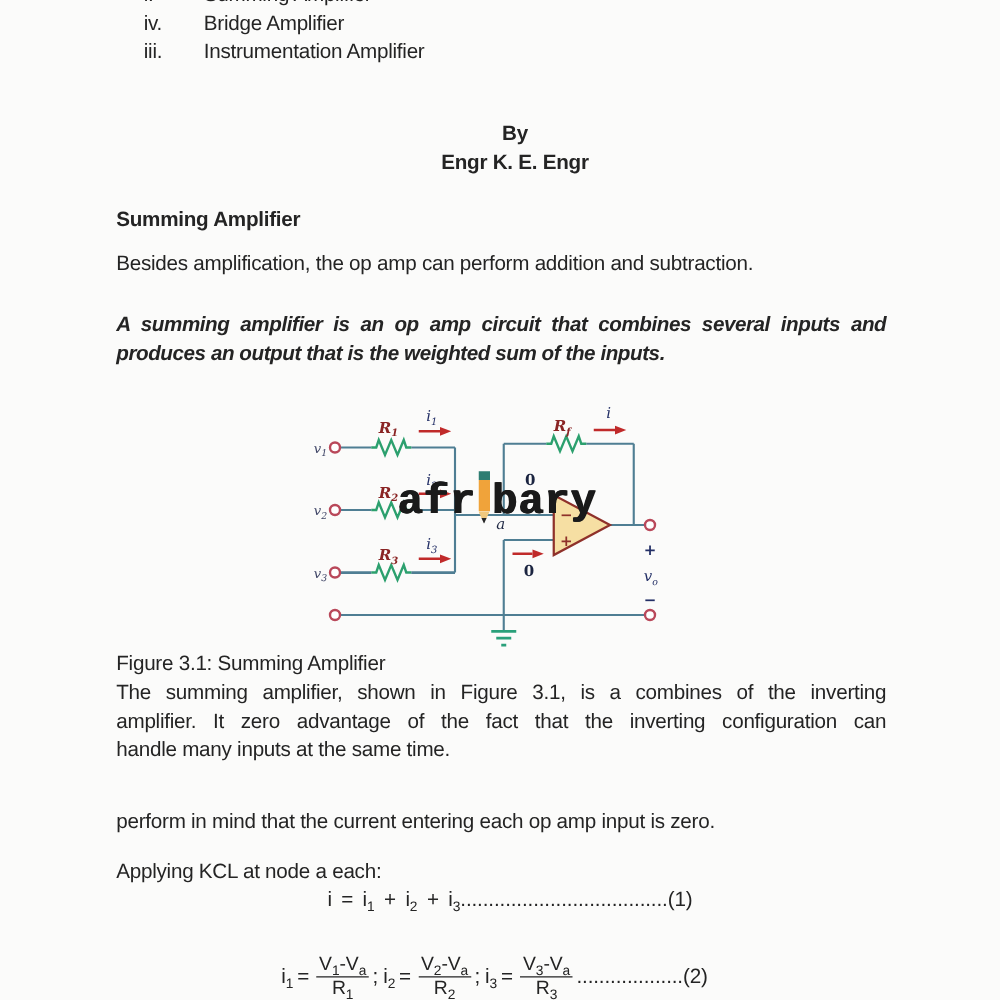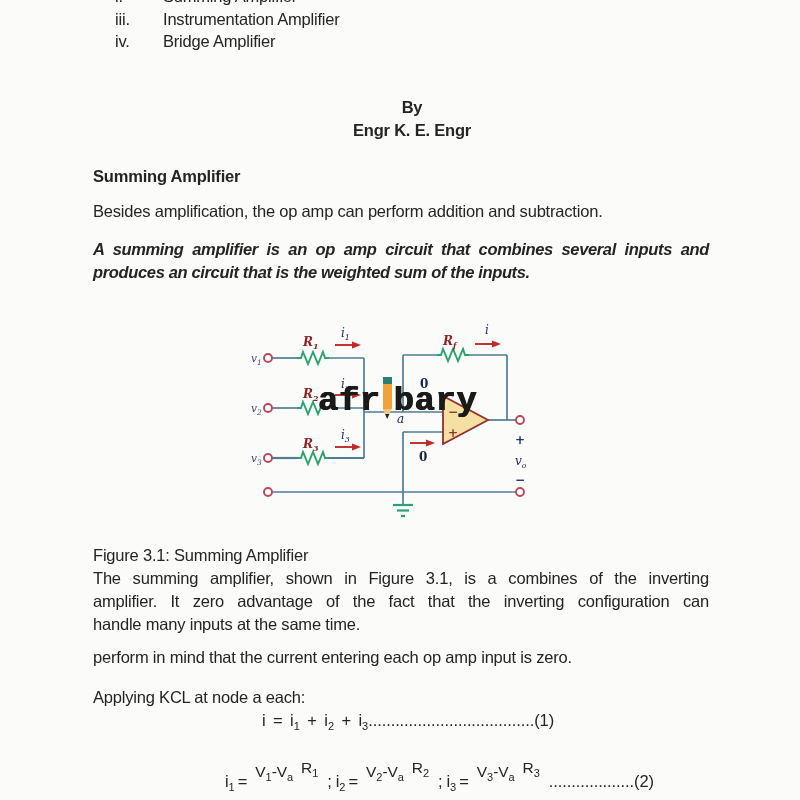--- a/index.html
+++ b/index.html
@@ -12,22 +12,22 @@
   .txt{font-size:16.5px;letter-spacing:-0.2px;line-height:23px;}
   
   .toc{left:115px;top:-15px;line-height:22.5px;font-size:16.5px;letter-spacing:-0.2px;}
   .toc-row{display:flex;}
   .toc-num{width:48px;}
   
   .byline{left:12px;top:96px;width:800px;text-align:center;line-height:22.5px;
           font-size:16.5px;font-weight:600;letter-spacing:-0.2px;}
   .heading{left:93px;top:165px;font-weight:bold;}
   .intro{left:93px;top:200px;}
-  .definition{left:93px;top:238px;width:616px;font-weight:bold;font-style:italic;letter-spacing:-0.35px;}
-  .capblock{left:93px;top:544px;width:616px;}
+  .definition{left:93px;top:249px;width:616px;font-weight:bold;font-style:italic;letter-spacing:-0.35px;}
+  .capblock{left:93px;top:520px;width:616px;}
   .kclnote{left:93px;top:646px;}
   .kclintro{left:93px;top:686px;}
   .jl{text-align:justify;text-align-last:justify;}
   
   .fig-svg{left:250px;top:320px;}
   .cl{font-family:"DejaVu Serif",serif;font-style:italic;font-size:12px;}
   .cl10{font-family:"DejaVu Serif",serif;font-style:italic;font-size:10.5px;}
   .cn{font-family:"DejaVu Serif",serif;font-style:normal;font-weight:bold;font-size:12px;}
   .cs{font-family:"DejaVu Sans",sans-serif;font-weight:bold;font-size:12px;font-style:normal;}
   
@@ -39,54 +39,54 @@
   .p-body{height:25px;background:#f0a33a;}
   .p-tip{height:10px;background:linear-gradient(to bottom,#f0c87e 0,#f0c87e 55%,#262626 55%);
          clip-path:polygon(0 0,100% 0,50% 100%);}
   
   .eq{font-size:16.5px;letter-spacing:-0.1px;white-space:nowrap;}
   .eq1{left:262px;top:711px;}
   .eq2{left:225px;top:755px;display:flex;align-items:flex-start;}
   .sb{font-size:11px;position:relative;top:4px;letter-spacing:0;}
   .sp{margin:0 3px;}
   .m{padding-top:17px;display:inline-block;}
-  .frac{display:inline-flex;flex-direction:row;align-items:flex-start;padding-top:4px;margin:0 3px;}
+  .frac{display:inline-flex;flex-direction:column;align-items:center;padding-top:4px;margin:0 3px;}
   .num{font-size:15.5px;height:22px;display:flex;align-items:flex-end;padding:0 2px;}
   .bar{border-top:1.6px solid #242424;width:100%;}
   .den{font-size:15.5px;padding:0 6px;}
 </style>
 </head>
 <body>
 
 <div class="abs toc">
   <div class="toc-row">
     <span class="toc-num">i.</span>
     <span>Summing Amplifier</span>
   </div>
   <div class="toc-row">
+    <span class="toc-num">iv.</span>
+    <span>Bridge Amplifier</span>
+  </div>
+  <div class="toc-row">
     <span class="toc-num">iii.</span>
     <span>Instrumentation Amplifier</span>
   </div>
-  <div class="toc-row">
-    <span class="toc-num">iv.</span>
-    <span>Bridge Amplifier</span>
-  </div>
 </div>
 
 <div class="abs byline">
   <div>By</div>
   <div>Engr K. E. Engr</div>
 </div>
 
 <div class="abs txt heading">Summing Amplifier</div>
 <div class="abs txt intro">Besides amplification, the op amp can perform addition and subtraction.</div>
 
 <div class="abs txt definition">
   <div class="jl">A summing amplifier is an op amp circuit that combines several inputs and</div>
-  <div>produces an circuit that is the weighted sum of the inputs.</div>
+  <div>produces an output that is the weighted sum of the inputs.</div>
 </div>
 
 <svg class="abs fig-svg" width="290" height="210" viewBox="0 0 290 210">
 
   <g fill="none" stroke-width="1.7" stroke="#4f7e93">
     <path d="M22,38 H47"></path>
     <path d="M79,38 H114"></path>
     <path d="M22,88 H47"></path>
     <path d="M79,88 H114"></path>
     <path d="M22,138 H47" stroke-width="2.2"></path>

